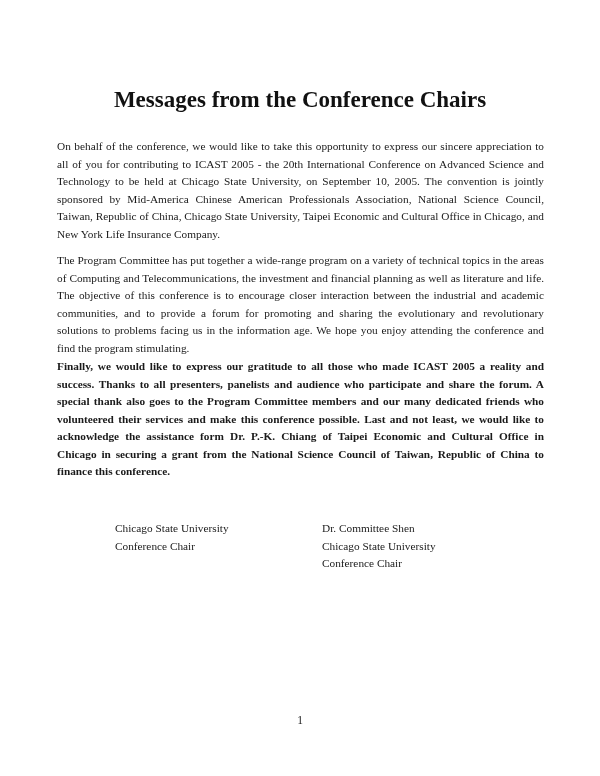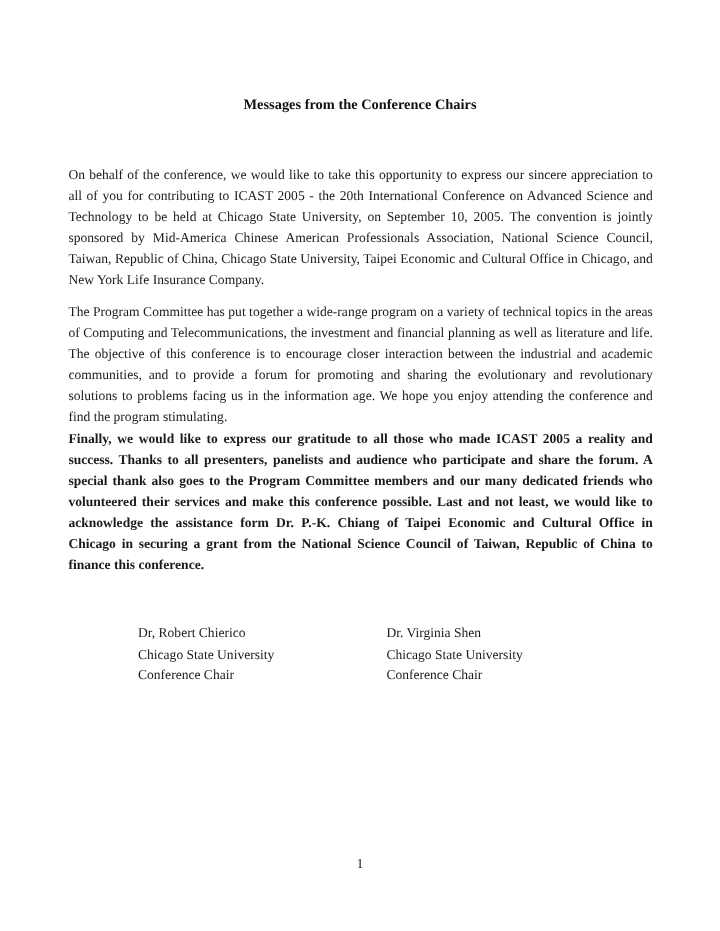--- a/index.html
+++ b/index.html
@@ -14,21 +14,21 @@
       overflow: hidden;
       font-family: "Liberation Serif", "DejaVu Serif", serif;
       color: #1a1a1a;
     }
     .title {
       position: absolute;
       top: 72px;
       left: 0;
       width: 600px;
       text-align: center;
-      font-size: 12px;
+      font-size: 23px;
       font-weight: bold;
       color: #111;
     }
     .body-text {
       position: absolute;
       left: 57px;
       width: 487px;
       font-size: 11.3px;
       line-height: 17.5px;
       text-align: justify;
@@ -58,24 +58,23 @@
 </head>
 <body>
 
 <h1 class="title">Messages from the Conference Chairs</h1>
 
 <p class="body-text" id="p1">On behalf of the conference, we would like to take this opportunity to express our sincere appreciation to all of you for contributing to ICAST 2005 - the 20th International Conference on Advanced Science and Technology to be held at Chicago State University, on September 10, 2005.   The convention is jointly sponsored by Mid-America Chinese American Professionals Association, National Science Council, Taiwan, Republic of China, Chicago State University, Taipei Economic and Cultural Office in Chicago, and New York Life Insurance Company.</p>
 <p class="body-text" id="p2">The Program Committee has put together a wide-range program on a variety of technical topics in the areas of Computing and Telecommunications, the investment and financial planning as well as literature and life.    The objective of this conference is to encourage closer interaction between the industrial and academic communities, and to provide a forum for promoting and sharing the evolutionary and revolutionary solutions to problems facing us in the information age.   We hope you enjoy attending the conference and find the program stimulating.</p>
 <p class="body-text" id="p3">Finally, we would like to express our gratitude to all those who made ICAST 2005 a reality and success.   Thanks to all presenters, panelists and audience who participate and share the forum.   A special thank also goes to the Program Committee members and our many dedicated friends who volunteered their services and make this conference possible.   Last and not least, we would like to acknowledge the assistance form Dr. P.-K. Chiang of Taipei Economic and Cultural Office in Chicago in securing a grant from the National Science Council of Taiwan, Republic of China to finance this conference.</p>
 
 <div class="sig-block" id="sig-left">
-  <span class="sig-line">Dr, Robert Chierico</span>
   <span class="sig-line">Chicago State University</span>
   <span class="sig-line">Conference Chair</span>
 </div>
 
 <div class="sig-block" id="sig-right">
-  <span class="sig-line">Dr. Virginia Shen</span>
+  <span class="sig-line">Dr. Committee Shen</span>
   <span class="sig-line">Chicago State University</span>
   <span class="sig-line">Conference Chair</span>
 </div>
 
 <div class="page-number">1</div>
 
 </body></html>

